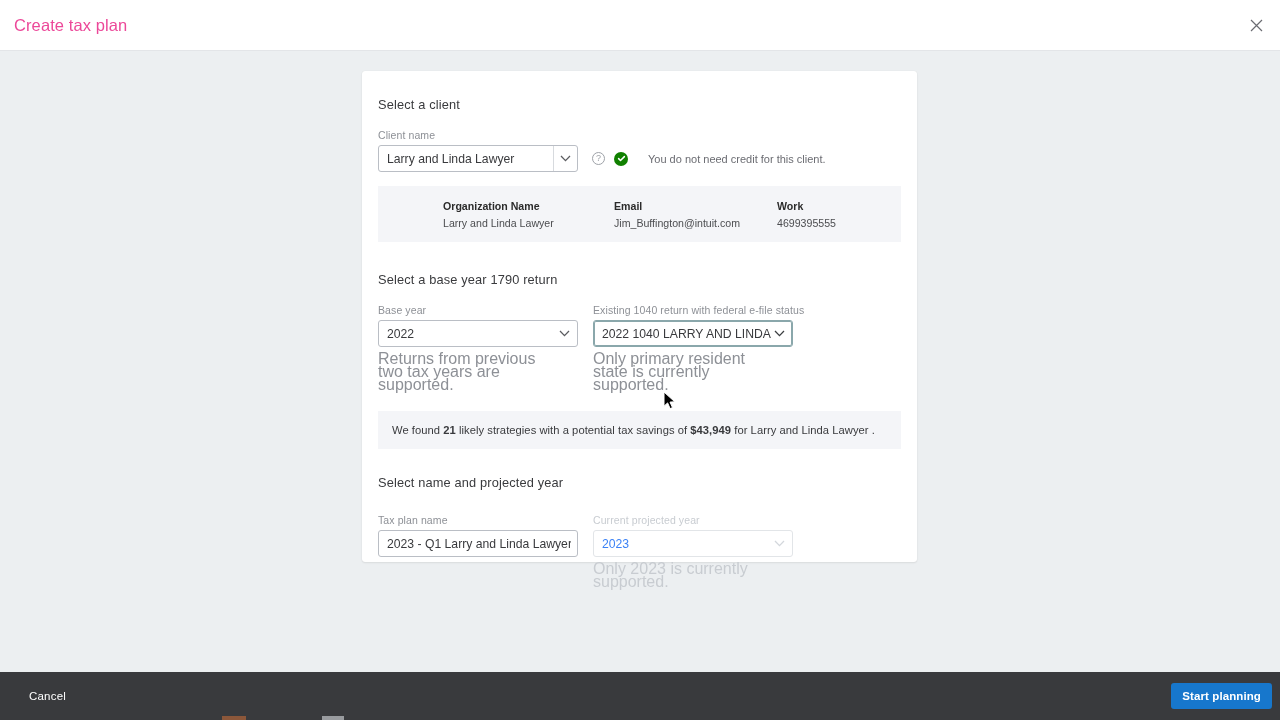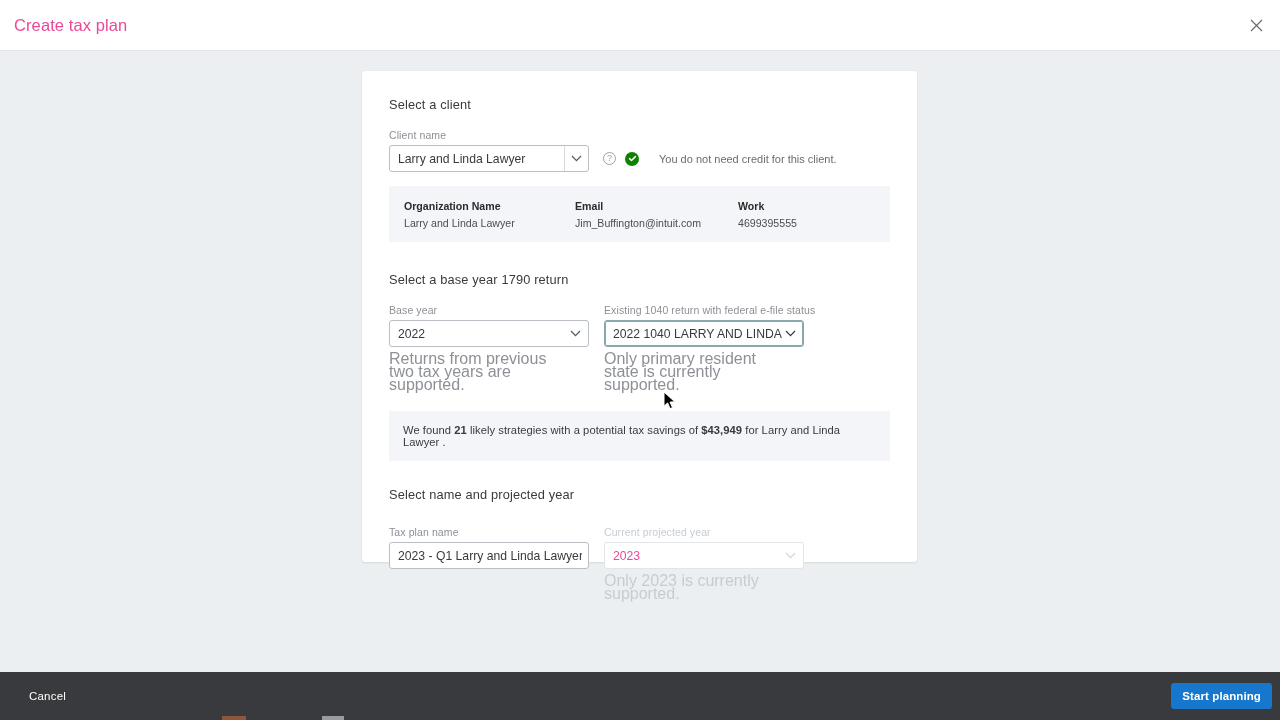--- a/index.html
+++ b/index.html
@@ -43,21 +43,21 @@
     background: #eceff1;
   }
 
   .card {
     position: absolute;
     left: 362px; top: 20px;
     width: 555px; height: 491px;
     background: #ffffff;
     border-radius: 3px;
     box-shadow: 0 1px 2px rgba(0,0,0,.08), 0 0 1px rgba(0,0,0,.10);
-    padding: 0 27px;
+    padding: 0 16px;
   }
 
   .section-title {
     font-size: 12.8px;
     color: #393a3d;
     letter-spacing: .15px;
   }
   .field-label {
     font-size: 10.5px;
     color: #8d9096;
@@ -92,21 +92,21 @@
     overflow: hidden;
     white-space: nowrap;
     text-overflow: clip;
   }
   .control.focused {
     border: 1px solid #8aa7ab;
     box-shadow: 0 0 0 1px #8aa7ab inset;
   }
   .control.disabled {
     border-color: #e2e5e8;
-    color: #ec4899;
+    color: #3b82f6;
     background: #fff;
   }
   .caret {
     flex: 0 0 auto;
     width: 14px; height: 14px;
     display: flex; align-items: center; justify-content: center;
     color: #5c5d61;
   }
   .control.disabled .caret { color: #d3d7dc; }
   .split-caret {
@@ -148,20 +148,21 @@
   }
 
   
   .org-panel {
     margin-top: 14px;
     height: 56px;
     background: #f4f5f8;
     display: flex;
     align-items: center;
     padding: 0 15px;
+    justify-content: center;
   }
   .org-col { display: flex; flex-direction: column; }
   .org-col .h {
     font-size: 10.6px;
     font-weight: bold;
     color: #2b2b2b;
     margin-bottom: 5px;
   }
   .org-col .v {
     font-size: 10.6px;

